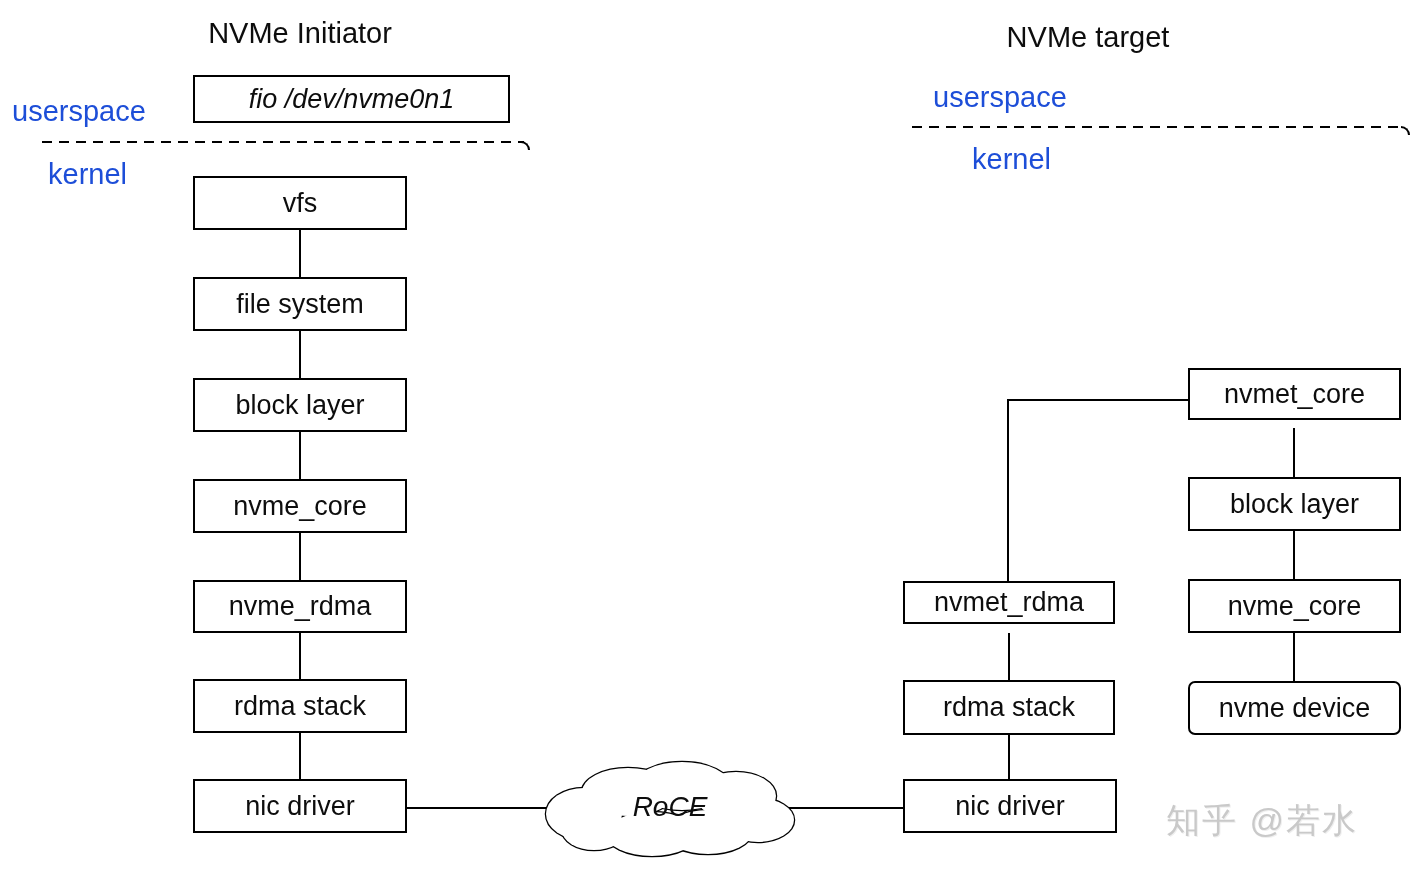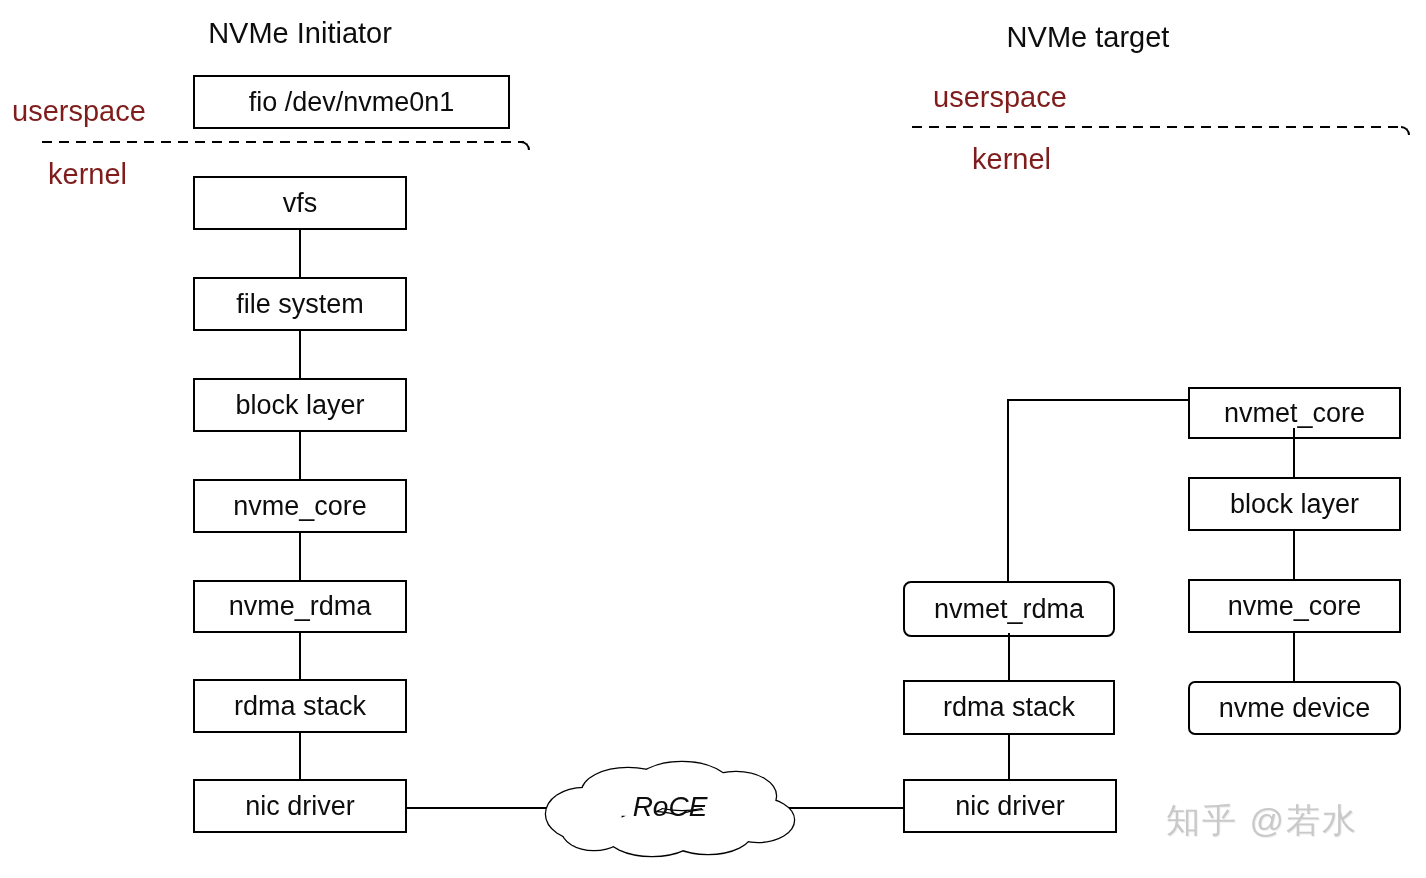--- a/index.html
+++ b/index.html
@@ -20,21 +20,21 @@
     position: absolute;
     font-size: 29px;
     text-align: center;
     white-space: nowrap;
     color: #0d0d0d;
   }
   .label {
     position: absolute;
     font-size: 29px;
     white-space: nowrap;
-    color: #7f1d1d;
+    color: #1d4ed8;
   }
   .box {
     position: absolute;
     box-sizing: border-box;
     border: 2px solid #000000;
     background: #ffffff;
     display: flex;
     align-items: center;
     justify-content: center;
     font-size: 27px;
@@ -98,41 +98,41 @@
   <div class="label" style="left:12px; top:95px;">userspace</div>
   <div class="dash" style="left:42px; top:141px; width:482px;"></div>
   <div class="dash-tail" style="left:521px; top:141px;"></div>
   <div class="label" style="left:48px; top:158px;">kernel</div>
 
   <div class="label" style="left:933px; top:81px;">userspace</div>
   <div class="dash" style="left:912px; top:126px; width:492px;"></div>
   <div class="dash-tail" style="left:1401px; top:126px;"></div>
   <div class="label" style="left:972px; top:143px;">kernel</div>
 
-  <div class="box" style="left:193px; top:75px; width:317px; height:54px;">fio /dev/nvme0n1</div>
+  <div class="box" style="left:193px; top:75px; width:317px; height:48px;font-style:italic;">fio /dev/nvme0n1</div>
   <div class="box" style="left:193px; top:176px; width:214px; height:54px;">vfs</div>
   <div class="box" style="left:193px; top:277px; width:214px; height:54px;">file system</div>
   <div class="box" style="left:193px; top:378px; width:214px; height:54px;">block layer</div>
   <div class="box" style="left:193px; top:479px; width:214px; height:54px;">nvme_core</div>
   <div class="box" style="left:193px; top:580px; width:214px; height:53px;">nvme_rdma</div>
   <div class="box" style="left:193px; top:679px; width:214px; height:54px;">rdma stack</div>
   <div class="box" style="left:193px; top:779px; width:214px; height:54px;">nic driver</div>
 
   <div class="vline" style="left:299px; top:230px; height:47px;"></div>
   <div class="vline" style="left:299px; top:331px; height:47px;"></div>
   <div class="vline" style="left:299px; top:432px; height:47px;"></div>
   <div class="vline" style="left:299px; top:533px; height:47px;"></div>
   <div class="vline" style="left:299px; top:633px; height:46px;"></div>
   <div class="vline" style="left:299px; top:733px; height:46px;"></div>
 
-  <div class="box" style="left:903px; top:581px; width:212px; height:56px;border-radius:8px;">nvmet_rdma</div>
+  <div class="box" style="left:903px; top:581px; width:212px; height:43px;">nvmet_rdma</div>
   <div class="box" style="left:903px; top:680px; width:212px; height:55px;">rdma stack</div>
   <div class="box" style="left:903px; top:779px; width:214px; height:54px;">nic driver</div>
 
-  <div class="box" style="left:1188px; top:387px; width:213px; height:52px;">nvmet_core</div>
+  <div class="box" style="left:1188px; top:368px; width:213px; height:52px;">nvmet_core</div>
   <div class="box" style="left:1188px; top:477px; width:213px; height:54px;">block layer</div>
   <div class="box" style="left:1188px; top:579px; width:213px; height:54px;">nvme_core</div>
   <div class="box" style="left:1188px; top:681px; width:213px; height:54px;border-radius:7px;">nvme device</div>
 
   <div class="hline" style="left:1007px; top:399px; width:181px;"></div>
   <div class="vline" style="left:1007px; top:399px; height:182px;"></div>
   <div class="vline" style="left:1008px; top:633px; height:47px;"></div>
   <div class="vline" style="left:1008px; top:735px; height:44px;"></div>
   <div class="vline" style="left:1293px; top:428px; height:49px;"></div>
   <div class="vline" style="left:1293px; top:531px; height:48px;"></div>

